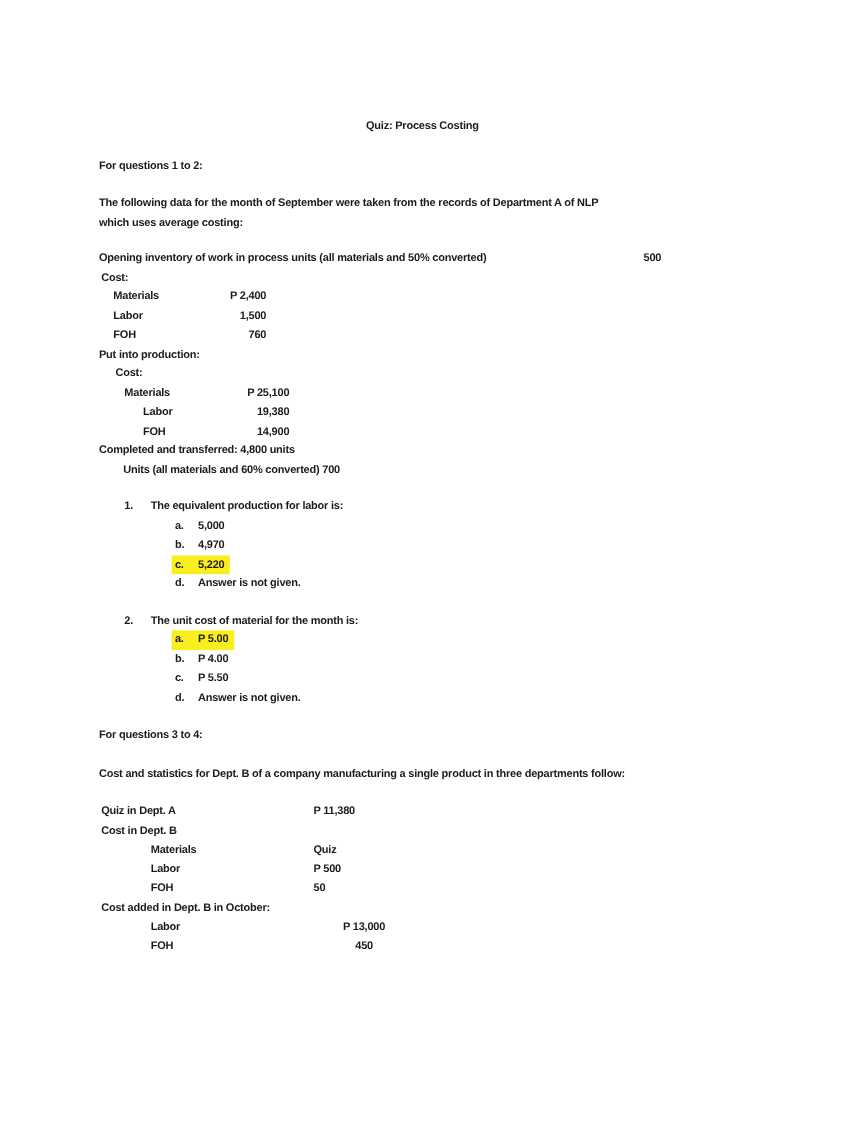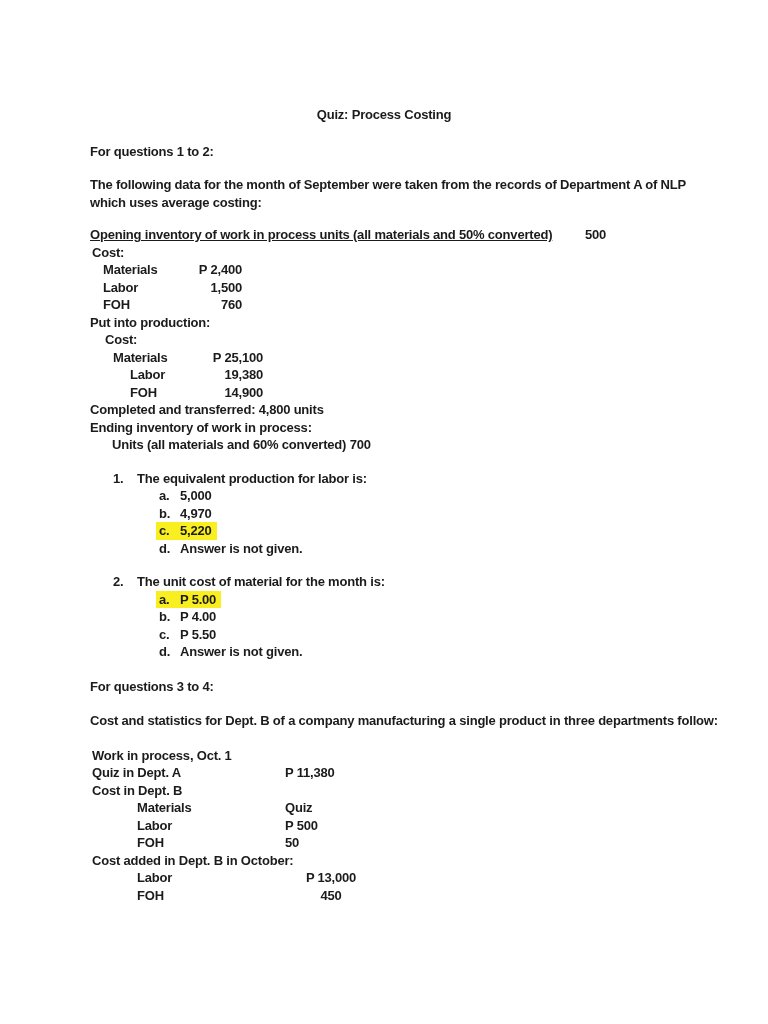--- a/index.html
+++ b/index.html
@@ -8,30 +8,30 @@
     background: #ffffff;
   }
   .page {
     position: relative;
     width: 768px;
     height: 1024px;
     background: #ffffff;
     overflow: hidden;
     font-family: "Liberation Sans", sans-serif;
     font-weight: 700;
-    font-size: 13px;
+    font-size: 10px;
     line-height: 17.5px;
     letter-spacing: -0.2px;
     color: #1b1b1b;
   }
   .content {
     padding: 0 90px;
   }
   .line { white-space: nowrap; }
-  .rel  { position: relative; text-decoration: underline; }
+  .rel  { position: relative; }
 
   .title {
     margin-top: 106px;
     text-align: center;
   }
   .h1 { margin-top: 19px; }
   .para1 { margin-top: 16px; }
   .db1 { margin-top: 15px; }
   .q1 { margin-top: 16px; }
   .q2 { margin-top: 16px; }
@@ -137,21 +137,20 @@
       <div class="line row r-b2s">
         <span class="lbl">Labor</span>
         <span class="val">19,380</span>
       </div>
       <div class="line row r-b2s">
         <span class="lbl">FOH</span>
         <span class="val">14,900</span>
       </div>
 
       <div class="line">Completed and transferred: 4,800 units</div>
-      <div class="line">Ending inventory of work in process:</div>
       <div class="line ind22">Units (all materials and 60% converted) 700</div>
     </div>
 
     <div class="q1">
       <div class="line q-line">
         <span class="q-num">1.</span>
         <span>The equivalent production for labor is:</span>
       </div>
       <div class="line opt-line">
         <span class="opt-inner">
@@ -208,21 +207,20 @@
           <span>Answer is not given.</span>
         </span>
       </div>
     </div>
 
     <div class="line h2">For questions 3 to 4:</div>
 
     <div class="line para2">Cost and statistics for Dept. B of a company manufacturing a single product in three departments follow:</div>
 
     <div class="db2">
-      <div class="line ind0">Work in process, Oct. 1</div>
 
       <div class="line row r-b3">
         <span class="lbl">Quiz in Dept. A</span>
         <span class="val">P 11,380</span>
       </div>
       <div class="line ind0">Cost in Dept. B</div>
 
       <div class="line row r-b3s">
         <span class="lbl">Materials</span>
         <span class="val">Quiz</span>

